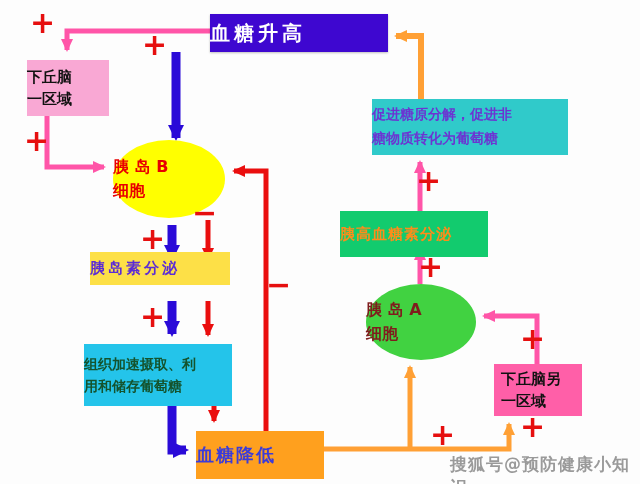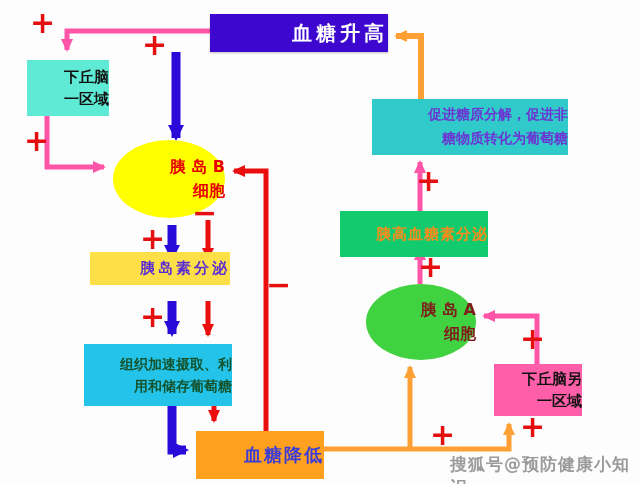--- a/index.html
+++ b/index.html
@@ -4,25 +4,25 @@
 <style>
   * { margin:0; padding:0; box-sizing:border-box; }
   html,body { background:#ffffff; font-family:"DejaVu Sans","Liberation Sans",sans-serif; }
   .canvas {
     position:relative; width:640px; height:484px;
     background:#fdfdfd; overflow:hidden;
   }
   svg.arrows { position:absolute; left:0; top:0; z-index:1; }
   .node {
     position:absolute; z-index:2;
-    display:flex; flex-direction:column; align-items:flex-end; justify-content:center;
+    display:flex; flex-direction:column; align-items:flex-start; justify-content:center;
     text-align:center; font-weight:bold;
   }
   .glucose-rise   { left:210px; top:14px;  width:178px; height:38px; background:#3e07d0; color:#ffffff; font-size:20px; letter-spacing:4px; box-shadow:0 1px 2px rgba(0,0,0,.25); }
-  .hypo1          { left:27px;  top:60px;  width:82px;  height:56px; background:#5eead4; color:#111111; font-size:15px; line-height:1.5; }
+  .hypo1          { left:27px;  top:60px;  width:82px;  height:56px; background:#f9a8d4; color:#111111; font-size:15px; line-height:1.5; }
   .islet-b        { left:113px; top:140px; width:112px; height:78px; background:#ffff00; color:#e80000; font-size:16px; line-height:1.5; border-radius:50%; }
   .insulin        { left:90px;  top:252px; width:140px; height:33px; background:#fde047; color:#5b2bd6; font-size:15px; letter-spacing:3px; }
   .tissue         { left:84px;  top:344px; width:148px; height:62px; background:#24c4ea; color:#14532d; font-size:14px; line-height:1.6; }
   .glucose-fall   { left:196px; top:431px; width:128px; height:48px; background:#ffa01e; color:#3c3cd8; font-size:18px; letter-spacing:2px; }
   .promote        { left:330px; top:99px;  width:196px; height:56px; background:#30caca; color:#6c34d2; font-size:14px; line-height:1.7;margin-left:42px; }
   .glucagon       { left:340px; top:211px; width:148px; height:46px; background:#12cb6e; color:#ff8c1a; font-size:15px; letter-spacing:1px; }
   .islet-a        { left:366px; top:284px; width:110px; height:76px; background:#41d241; color:#7f1d1d; font-size:16px; line-height:1.5; border-radius:50%; }
   .hypo2          { left:494px; top:364px; width:88px;  height:52px; background:#ff5fa8; color:#111111; font-size:15px; line-height:1.5;padding-left:7px; }
   .sign {
     position:absolute; z-index:3; color:#e60f0f; font-weight:bold;

